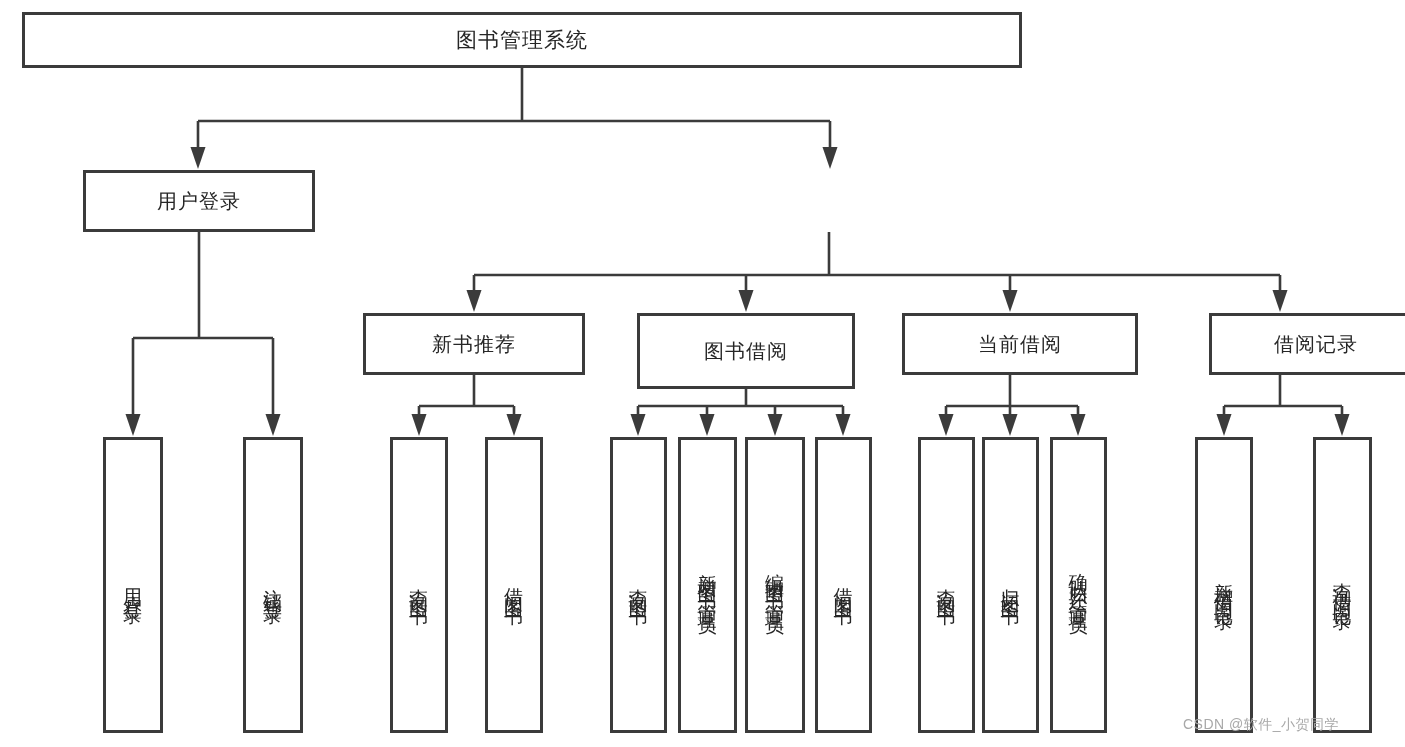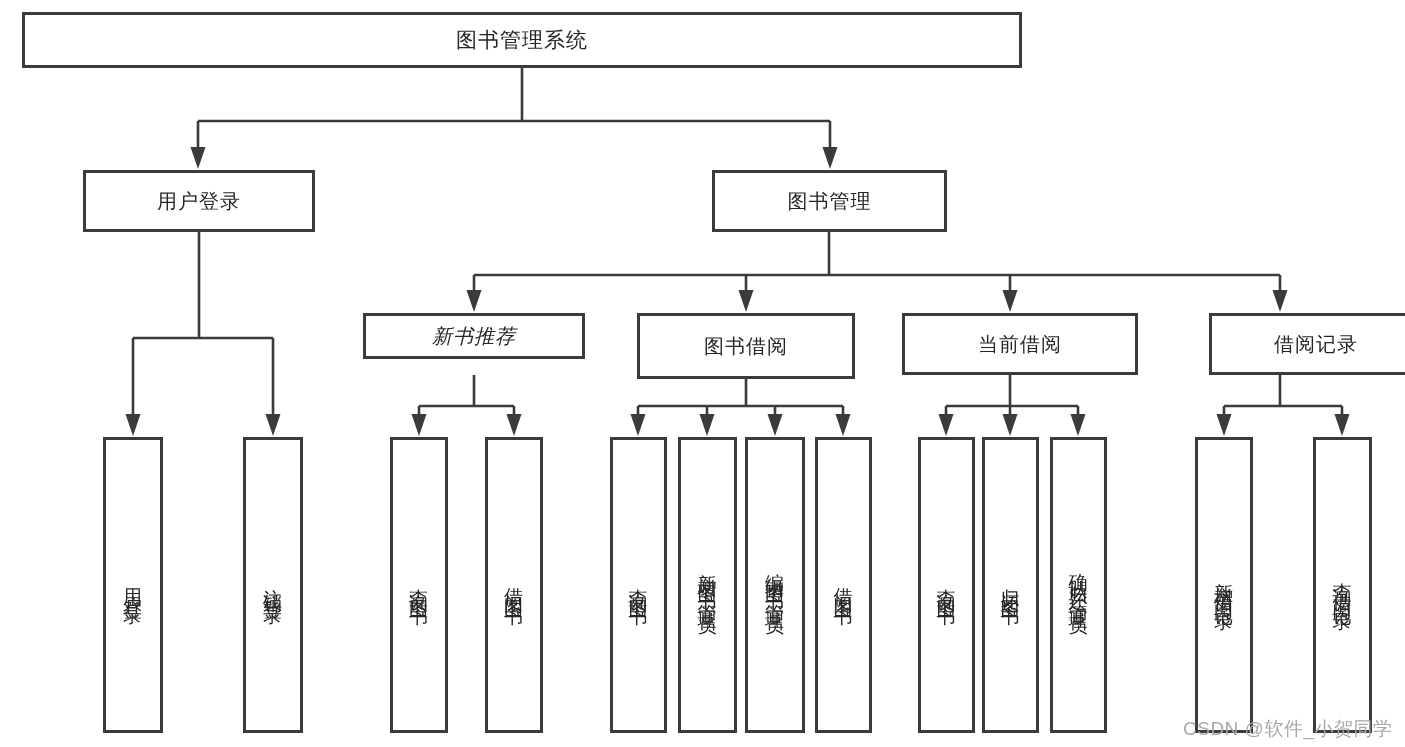--- a/index.html
+++ b/index.html
@@ -50,21 +50,21 @@
     text-orientation: mixed;
     font-size: 19px;
     line-height: 1;
     letter-spacing: 0.32em;
     white-space: nowrap;
   }
   .watermark {
     position: absolute;
     left: 1183px;
     top: 716px;
-    font-size: 19px;
+    font-size: 14px;
     color: #a8a8a8;
     white-space: nowrap;
     z-index: 3;
     letter-spacing: 0.5px;
   }
 </style>
 </head>
 <body>
 
 <div class="canvas">
@@ -112,28 +112,25 @@
     </g>
   </svg>
 
   <div class="node" style="left:22px; top:12px; width:1000px; height:56px; font-size:21px;">
     <span>图书管理系统</span>
   </div>
 
   <div class="node" style="left:83px; top:170px; width:232px; height:62px;">
     <span>用户登录</span>
   </div>
-  <div class="node" style="left:712px; top:170px; width:235px; height:62px;">
-    <span>图书管理</span>
-  </div>
 
-  <div class="node" style="left:363px; top:313px; width:222px; height:46px;font-style:italic;">
+  <div class="node" style="left:363px; top:313px; width:222px; height:62px;">
     <span>新书推荐</span>
   </div>
-  <div class="node" style="left:637px; top:313px; width:218px; height:66px;">
+  <div class="node" style="left:637px; top:313px; width:218px; height:76px;">
     <span>图书借阅</span>
   </div>
   <div class="node" style="left:902px; top:313px; width:236px; height:62px;">
     <span>当前借阅</span>
   </div>
   <div class="node" style="left:1173px; top:313px; width:214px; height:62px;margin-left:36px;">
     <span>借阅记录</span>
   </div>
 
   <div class="leaf" style="left:103px; top:437px; width:60px; height:296px;">

